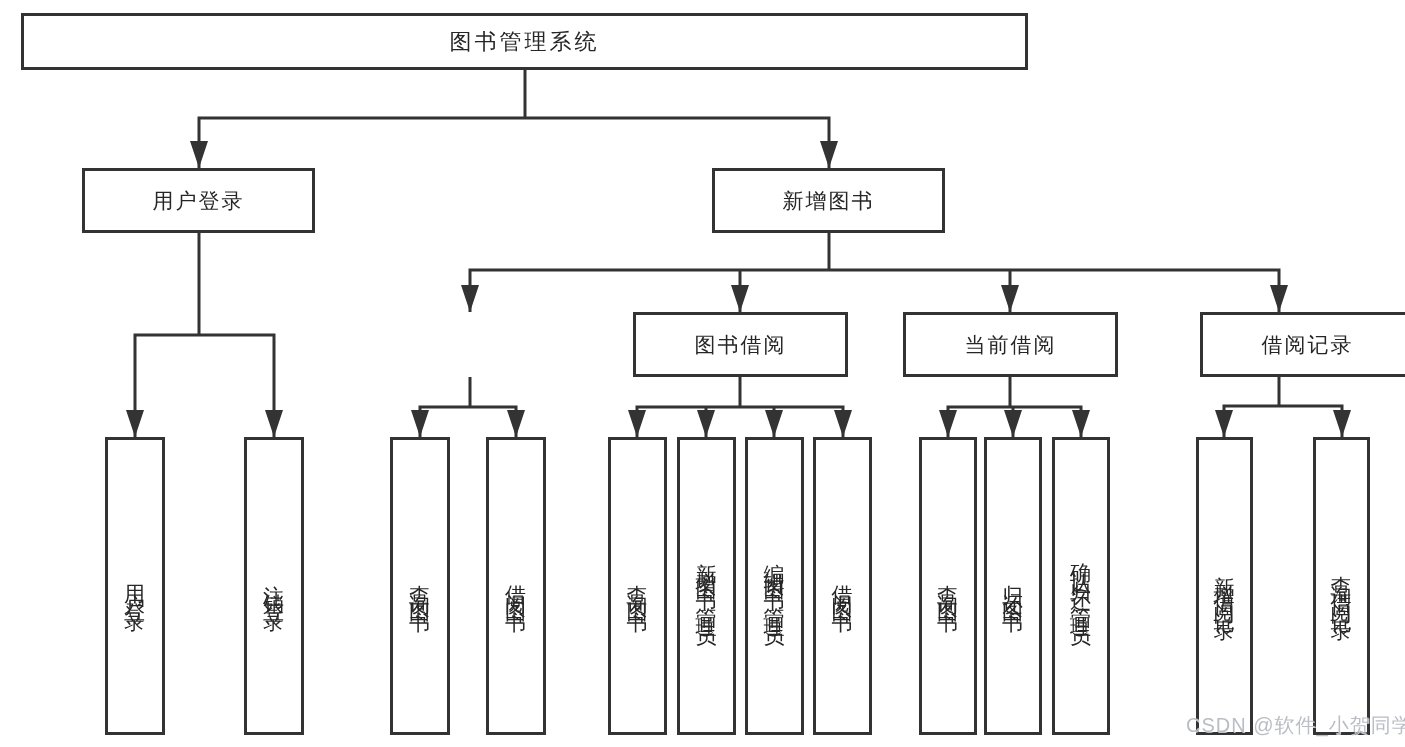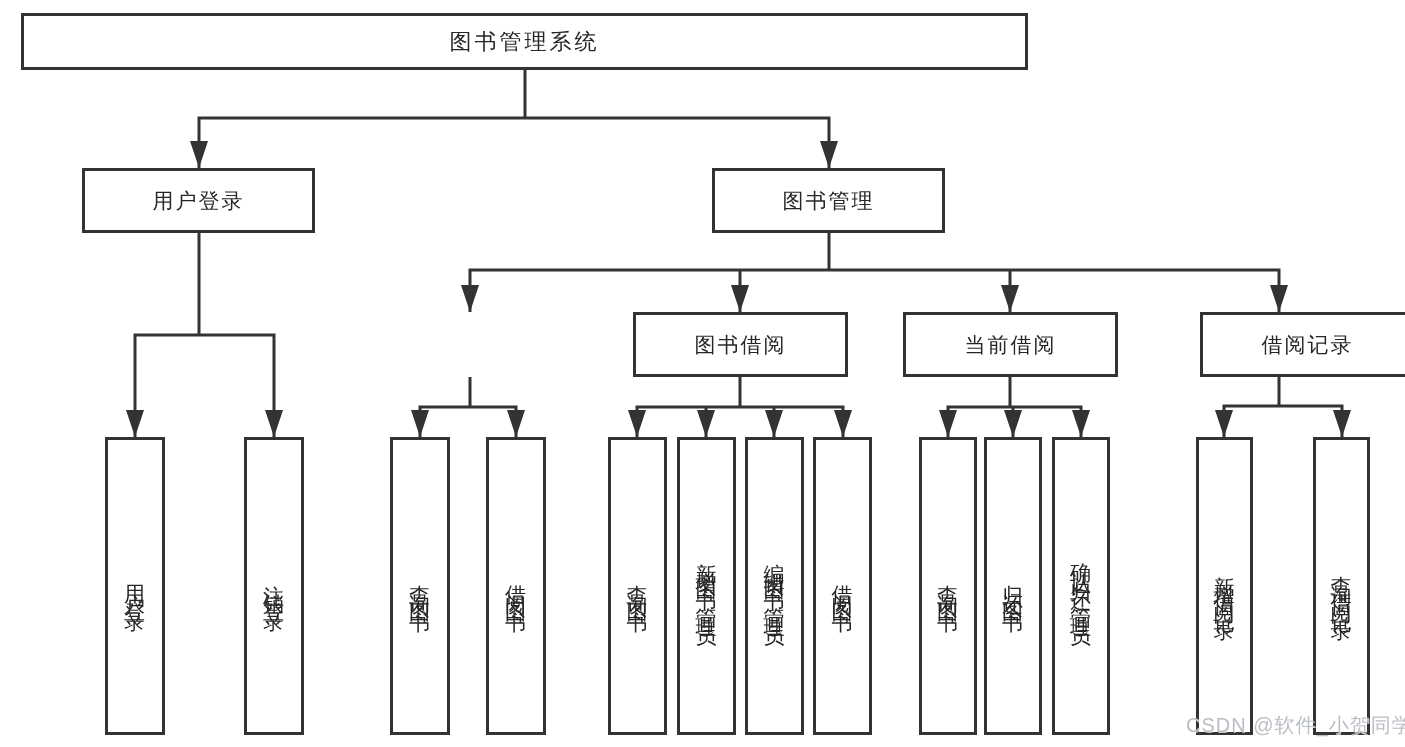--- a/index.html
+++ b/index.html
@@ -108,21 +108,21 @@
   </svg>
 
   <div class="node root" style="left:21px; top:13px; width:1007px; height:57px;">
     <span>图书管理系统</span>
   </div>
 
   <div class="node h" style="left:82px; top:168px; width:233px; height:65px;">
     <span>用户登录</span>
   </div>
   <div class="node h" style="left:712px; top:168px; width:233px; height:65px;">
-    <span>图书管理</span>
+    <span>新增图书</span>
   </div>
 
   <div class="node h" style="left:633px; top:312px; width:215px; height:65px;">
     <span>图书借阅</span>
   </div>
   <div class="node h" style="left:903px; top:312px; width:215px; height:65px;">
     <span>当前借阅</span>
   </div>
   <div class="node h" style="left:1172px; top:312px; width:215px; height:65px;margin-left:28px;">
     <span>借阅记录</span>

